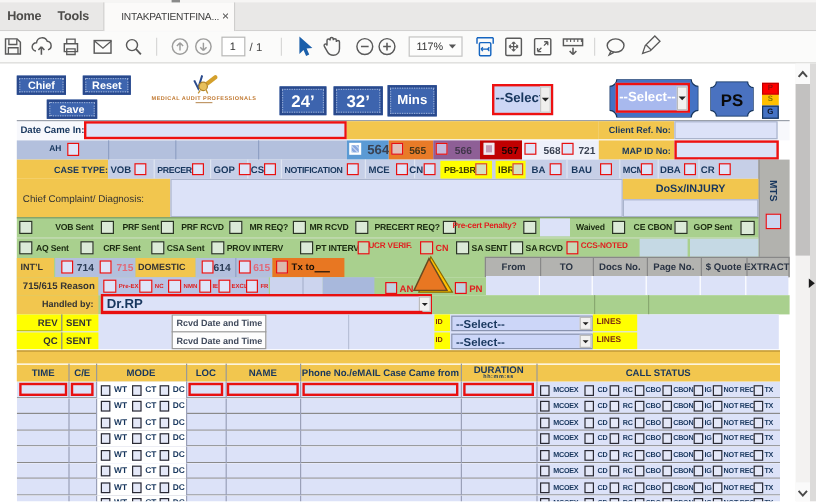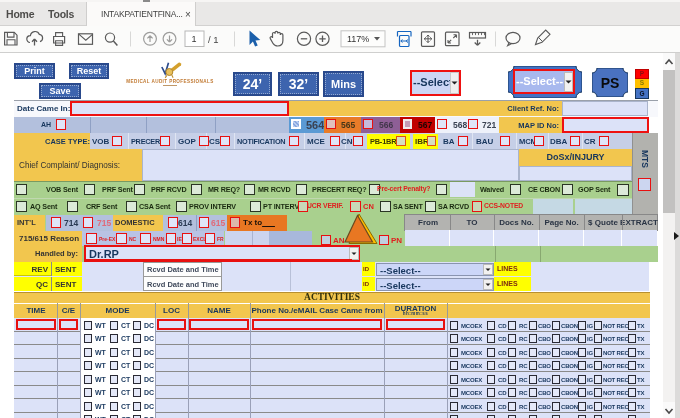--- a/index.html
+++ b/index.html
@@ -116,21 +116,21 @@
 <div class="a" style="left:663px;top:70px;width:12px;height:143px;background:#c2c1c0;"></div>
 <div class="a" style="left:663px;top:402px;width:12px;height:16px;background:#fafafa;"></div>
 <svg class="a" style="left:663px;top:406px;" width="12" height="12">
       <path d="M2.5 3 l3.5 4 l3.5-4" fill="none" stroke="#4a4a4a" stroke-width="1.6"></path>
     </svg>
 <div class="a" style="left:675px;top:53px;width:5px;height:365px;background:#dcdbda;"></div>
 <svg class="a" style="left:673px;top:231px;" width="7" height="10">
       <path d="M1 1 l5 4 l-5 4 z" fill="#1a1a1a"></path>
     </svg>
 
-<div class="btn" style="left:14px;top:63px;width:41px;height:16px;font-size:9px;line-height:13px;">Print</div>
+<div class="btn" style="left:14px;top:63px;width:41px;height:16px;font-size:9px;line-height:13px;">Chief</div>
 <div class="btn" style="left:69px;top:63px;width:40px;height:16px;font-size:9px;line-height:13px;">Reset</div>
 <div class="btn" style="left:39px;top:83px;width:42px;height:16px;font-size:9px;line-height:13px;">Save</div>
 
 <svg class="a" style="left:156px;top:59px;" width="30" height="21" viewBox="0 0 36 22">
   <path d="M7 8 l4 8 l4-13" stroke="#2a4a8c" stroke-width="2" fill="none"></path>
   <path d="M18 10 l9-7 a2.2 2.2 0 0 1 3 3 l-9 7" fill="#d4a02c"></path>
   <circle cx="16" cy="14" r="4.2" fill="#e8c05c" stroke="#b08428" stroke-width="1.2"></circle>
   <path d="M13 18 l-2 3 M19 17.5 l1.5 3.5" stroke="#c09030" stroke-width="1.3"></path>
 </svg>
 <div class="a" style="left:121px;top:79px;width:98px;text-align:center;font-size:4.6px;font-weight:bold;color:#c07830;letter-spacing:.4px;white-space:nowrap;">MEDICAL AUDIT PROFESSIONALS</div>
@@ -417,31 +417,31 @@
     </svg>
 <svg class="a" style="left:484px;top:282px;" width="8" height="6">
       <path d="M1.5 1.5 l2.5 2.5 l2.5-2.5 z" fill="#222"></path>
     </svg>
 <div class="a" style="left:494px;top:262px;width:37px;height:14px;background:#ffff00;"></div>
 <div class="a" style="left:494px;top:277px;width:37px;height:14px;background:#ffff00;"></div>
 <div class="b" style="left:497px;top:265px;font-size:7px;color:#7b2d10;">LINES</div>
 <div class="b" style="left:497px;top:280px;font-size:7px;color:#7b2d10;">LINES</div>
 
 <div class="a gold" style="left:14px;top:292px;width:636px;height:11px;border-top:1px solid #b89030;"></div>
-<div class="a" style="left:14px;top:292px;width:636px;text-align:center;font-size:9.5px;font-weight:bold;font-family:'Liberation Serif',serif;color:#33300a;">ACTIVITIES</div>
 
 <div class="a gold" style="left:14px;top:303px;width:636px;height:15px;border-top:1px solid #fff;"></div>
 <div class="b" style="left:15px;top:306px;width:42px;text-align:center;font-size:8px;">TIME</div>
 <div class="b" style="left:57px;top:306px;width:23px;text-align:center;font-size:8px;">C/E</div>
 <div class="b" style="left:80px;top:306px;width:75px;text-align:center;font-size:8px;">MODE</div>
 <div class="b" style="left:155px;top:306px;width:33px;text-align:center;font-size:8px;">LOC</div>
 <div class="b" style="left:188px;top:306px;width:62px;text-align:center;font-size:8px;">NAME</div>
 <div class="b" style="left:250px;top:306px;width:134px;text-align:center;font-size:8px;">Phone No./eMAIL Case Came from</div>
 <div class="b" style="left:384px;top:304px;width:63px;text-align:center;font-size:8px;">DURATION</div>
 <div class="b" style="left:384px;top:311px;width:63px;text-align:center;font-size:4.5px;letter-spacing:.5px;">hh:mm:ss</div>
+<div class="b" style="left:447px;top:306px;width:203px;text-align:center;font-size:8px;">CALL STATUS</div>
 <div class="a" style="left:57px;top:303px;width:1px;height:15px;background:#9a9a98;"></div>
 <div class="a" style="left:80px;top:303px;width:1px;height:15px;background:#9a9a98;"></div>
 <div class="a" style="left:155px;top:303px;width:1px;height:15px;background:#9a9a98;"></div>
 <div class="a" style="left:188px;top:303px;width:1px;height:15px;background:#9a9a98;"></div>
 <div class="a" style="left:250px;top:303px;width:1px;height:15px;background:#9a9a98;"></div>
 <div class="a" style="left:384px;top:303px;width:1px;height:15px;background:#9a9a98;"></div>
 <div class="a" style="left:447px;top:303px;width:1px;height:15px;background:#9a9a98;"></div>
 
 <div id="rows">
       <div class="a" style="left:14px;top:318px;width:636px;height:13.5px;overflow:hidden;">

